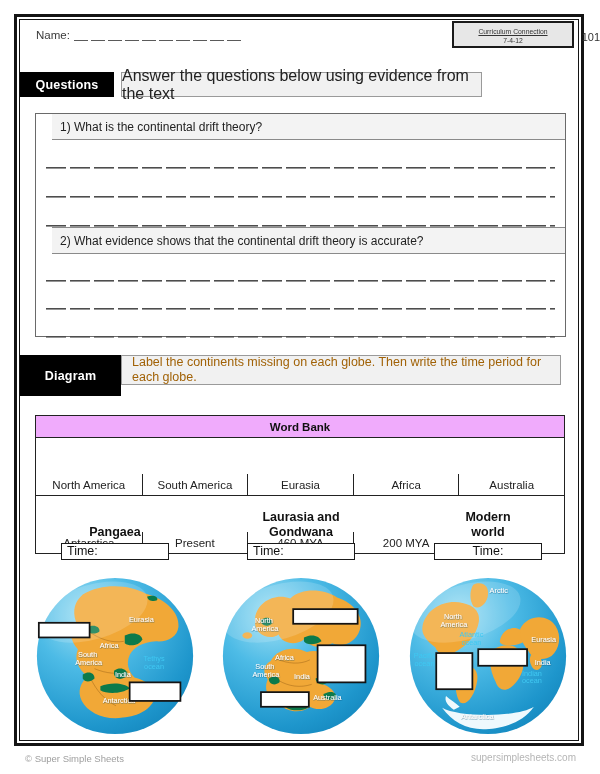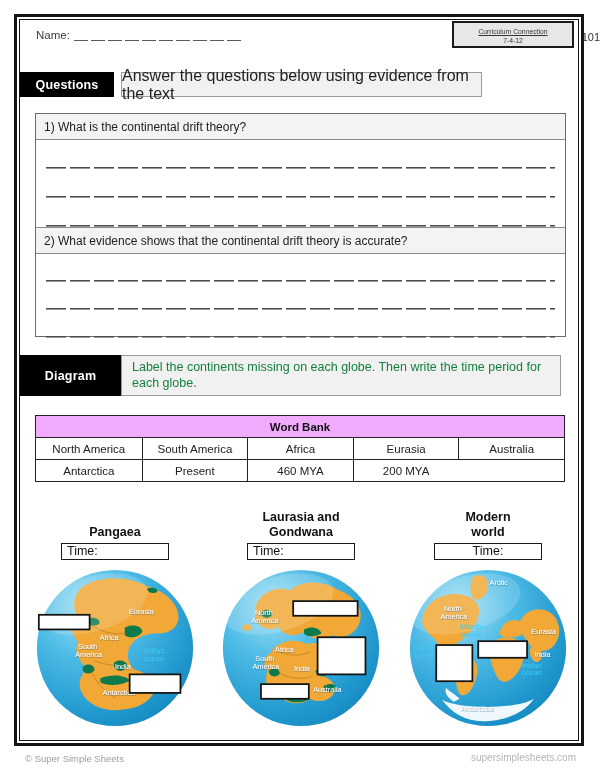--- a/index.html
+++ b/index.html
@@ -20,49 +20,49 @@
     border:2px solid #1a1a1a; text-align:center; font-size:6.8px; color:#333; padding-top:3.5px; line-height:9px; }
   .curriculum .t { text-decoration:underline; }
 
   
   .sec-label { position:absolute; background:#000; color:#fff; display:flex; align-items:center; justify-content:center;
     font-size:12.5px; font-weight:600; letter-spacing:.2px; }
   .q-label { left:20px; top:72px; width:94px; height:25px; }
   .q-instruction { position:absolute; left:121px; top:72px; width:361px; height:25px; background:#f1f1f1;
     border:1.5px solid #9a9a9a; display:flex; align-items:center; justify-content:center; font-size:16px; color:#222; }
   .d-label { left:20px; top:355px; width:101px; height:41px; }
-  .d-instruction { position:absolute; left:121px; top:355px; width:440px; height:41px; background:#f1f1f1;
-    border:1.5px solid #9a9a9a; display:flex; align-items:center; font-size:12.5px; color:#15803d; padding:0 10px; line-height:15.5px; }
+  .d-instruction { position:absolute; left:121px; top:355px; width:440px; height:30px; background:#f1f1f1;
+    border:1.5px solid #9a9a9a; display:flex; align-items:center; font-size:12.5px; color:#a16207; padding:0 10px; line-height:15.5px; }
 
   
   .qbox { position:absolute; left:35px; top:113px; width:531px; height:224px; border:1.2px solid #6a6a6a; background:#fff; display:flex; flex-direction:column; }
-  .q-header { background:#f3f3f3; border-bottom:1px solid #8a8a8a; font-size:12px; color:#222; padding:6px 8px 5px; }
+  .q-header { background:#f3f3f3; border-bottom:1px solid #8a8a8a; font-size:12px; color:#222; padding:6px 8px 5px;margin-left:16px; }
   .q-header.second { border-top:1px solid #8a8a8a; }
   .q-lines { padding:0 10px; }
   .ansline { height:29px;
     background:repeating-linear-gradient(to right,#4d4d4d 0 20px,transparent 20px 24px) bottom left / 100% 1.6px no-repeat; }
   .q-lines.second .ansline { height:28px; }
 
   
   .wordbank { position:absolute; left:35px; top:415px; width:530px; border:1.5px solid #222; background:#fff; }
   .wb-title { height:22px; background:#f0abfc; border-bottom:1px solid #222; display:flex; align-items:center; justify-content:center;
     font-weight:bold; font-size:11.5px; color:#111; }
   .wb-row { display:grid; grid-template-columns:repeat(5,1fr); }
   .wb-row + .wb-row { border-top:1px solid #222; }
-  .wb-cell { height:21px; display:flex; align-items:center; justify-content:center; font-size:11.5px; color:#222; }
+  .wb-cell { height:21px; display:flex; align-items:center; justify-content:center; font-size:11.5px; color:#222;margin-top:36px; }
   .wb-cell + .wb-cell { border-left:1px solid #222; }
 
   
   .globe { position:absolute; top:498px; }
   .globe.g1 { left:29px;  width:172px; }
   .globe.g2 { left:212px; width:178px; }
   .globe.g3 { left:399px; width:178px;text-align:center; }
   .globe-title { height:41px; display:flex; flex-direction:column; justify-content:flex-end; align-items:center;
     font-weight:bold; font-size:12.5px; line-height:14.5px; color:#111; }
-  .time-box { margin:4px auto 5px; width:108px; height:17px; border:1.5px solid #1a1a1a; background:#fff;
+  .time-box { margin:4px auto 13px; width:108px; height:17px; border:1.5px solid #1a1a1a; background:#fff;
     font-size:12.5px; color:#111; padding:0 5px; line-height:14px; }
   .globe svg { display:block; margin:0 auto; }
   .map-label { fill:#fff; font-size:7.5px; font-family:"Liberation Sans","DejaVu Sans",sans-serif; }
   .map-label.cyan { fill:#3fc8f2; }
   .seam { fill:none; stroke:rgba(150,95,20,0.45); stroke-width:1; }
   .blankbox { fill:#fff; stroke:#141414; stroke-width:1.8; }
 
   
   .footer-left { position:absolute; left:25px; top:753px; font-size:9.5px; color:#9e9e9e; }
   .footer-right { position:absolute; right:24px; top:752px; font-size:10px; color:#b5b5b5; }
@@ -103,22 +103,22 @@
   </div>
 
   <div class="sec-label d-label">Diagram</div>
   <div class="d-instruction">Label the continents missing on each globe. Then write the time period for each globe.</div>
 
   <div class="wordbank">
     <div class="wb-title">Word Bank</div>
     <div class="wb-row">
       <div class="wb-cell">North America</div>
       <div class="wb-cell">South America</div>
+      <div class="wb-cell">Eurasia</div>
       <div class="wb-cell">Africa</div>
-      <div class="wb-cell">Eurasia</div>
       <div class="wb-cell">Australia</div>
     </div>
     <div class="wb-row">
       <div class="wb-cell">Antarctica</div>
       <div class="wb-cell">Present</div>
       <div class="wb-cell">460 MYA</div>
       <div class="wb-cell">200 MYA</div>
     </div>
   </div>
 

